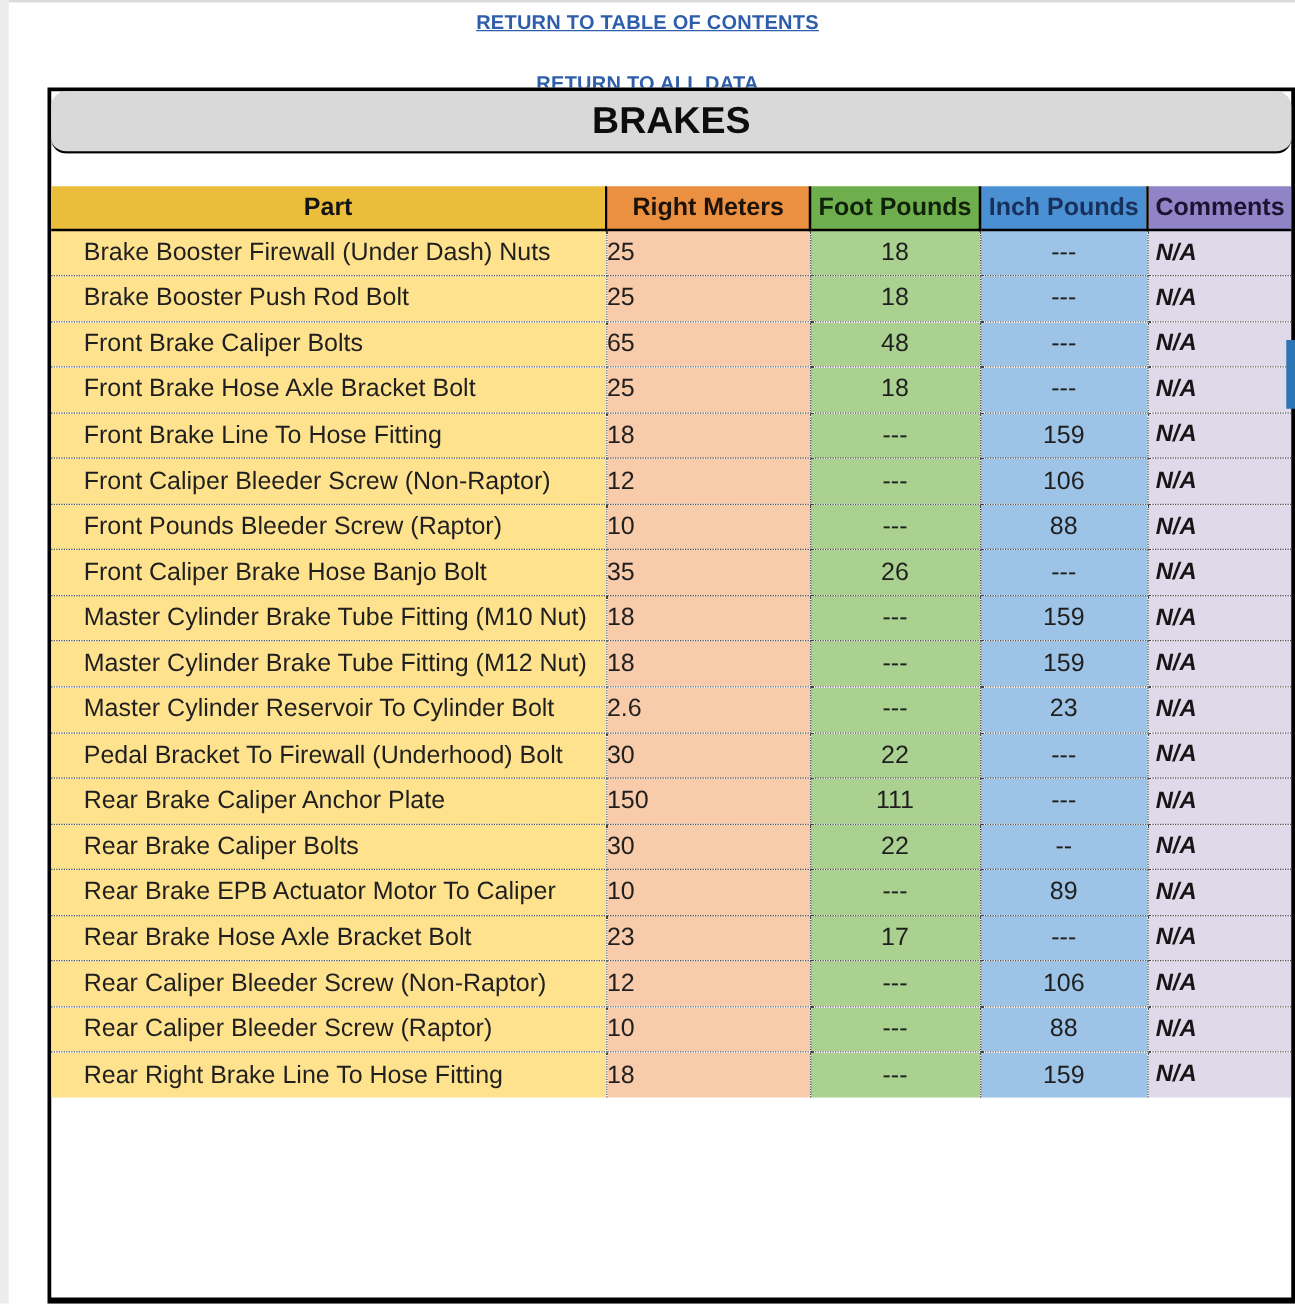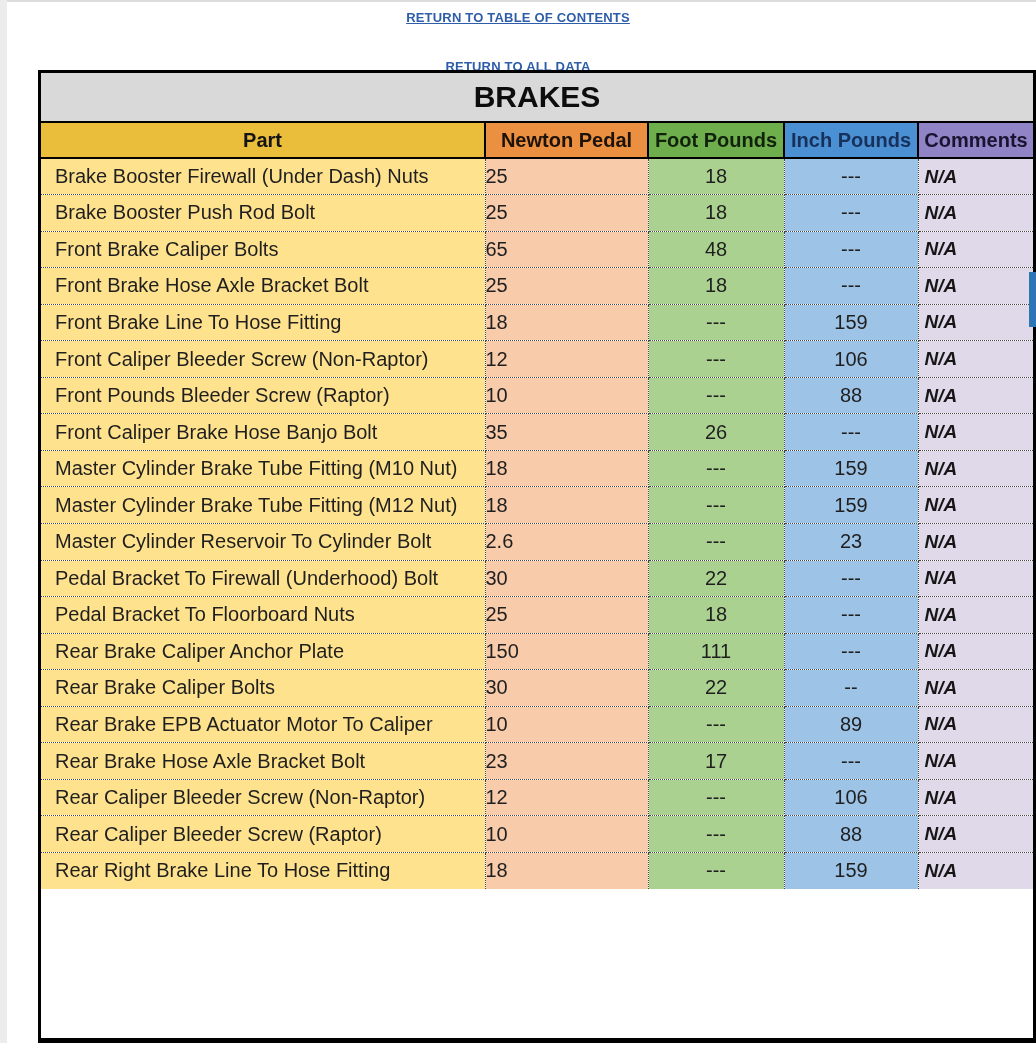--- a/index.html
+++ b/index.html
@@ -10,43 +10,43 @@
     font-family: "Liberation Sans", sans-serif;
   }
   .page { position: relative; width: 1036px; height: 1043px; }
 
   .edge-top  { position: absolute; top: 0; left: 0; width: 100%; height: 2px; background: #dcdcdc; }
   .edge-left { position: absolute; top: 0; left: 0; width: 7px; height: 100%; background: #ececec; }
 
   a.nav-link {
     position: absolute; left: 0; right: 0;
     text-align: center;
-    font-size: 13px; font-weight: 700;
+    font-size: 16px; font-weight: 700;
     letter-spacing: 0.2px;
     color: var(--link); text-decoration: underline;
     cursor: pointer;
   }
   .toc-link     { top: 10px; }
   .alldata-link { top: 59px; }
 
   .table-wrap {
     position: absolute; left: 38px; top: 70px;
     width: 998px; height: 973px;
     box-sizing: border-box;
     border: 3px solid #000; border-bottom-width: 5px;
     background: #fff;
   }
   .title {
     height: 48px; line-height: 48px;
     background: var(--title-bg);
     border-bottom: 2px solid #000;
     text-align: center;
-    font-size: 30px; font-weight: 700; color: #0d0d0d;
-  }
-  table { width: 100%; border-collapse: collapse; table-layout: fixed; }
+    font-size: 30px; font-weight: 700; color: #0d0d0d; border-radius: 12px;
+  }
+  table { width: 100%; border-collapse: collapse; table-layout: fixed; margin-top: 26px; }
 
   thead th {
     height: 34px;
     font-size: 20px; font-weight: 700;
     border: 2px solid #000; border-top: none;
     padding: 0; text-align: center;
     overflow: hidden; white-space: nowrap;
   }
   thead th:first-child { border-left: none; }
   thead th:last-child  { border-right: none; }
@@ -60,21 +60,21 @@
     height: 36.55px;
     box-sizing: border-box;
     padding: 0;
     border-right: 1px dotted #454545;
     border-bottom: 1px dotted #454545;
     font-size: 20px; color: #1f1f1f;
     white-space: nowrap; overflow: hidden;
   }
   tbody tr:last-child td { border-bottom: none; }
   tbody td:last-child    { border-right: none; }
-  td.c0 { background: var(--cb-part);          text-align: left; padding-left: 14px; }
+  td.c0 { background: var(--cb-part);          text-align: left; padding-left: 26px; }
   td.c1 { background: var(--cb-newton-meters); text-align: left; }
   td.c2 { background: var(--cb-foot-pounds);   text-align: center; }
   td.c3 { background: var(--cb-inch-pounds);   text-align: center; }
   td.c4 { background: var(--cb-comments);      text-align: left; padding-left: 6px;
           font-weight: 700; font-style: italic; font-size: 19px; color: #161616; }
 
   .scroll-artifact {
     position: absolute; right: 0; top: 272px;
     width: 7px; height: 55px;
     background: var(--artifact);
@@ -97,21 +97,21 @@
       <colgroup>
         <col style="width:444px">
         <col style="width:163px">
         <col style="width:136px">
         <col style="width:134px">
         <col>
       </colgroup>
       <thead>
         <tr>
           <th class="h-part">Part</th>
-          <th class="h-nm">Newton Pedal</th>
+          <th class="h-nm">Right Meters</th>
           <th class="h-fp">Foot Pounds</th>
           <th class="h-ip">Inch Pounds</th>
           <th class="h-cm">Comments</th>
         </tr>
       </thead>
       <tbody>
           <tr>
             <td class="c0">Brake Booster Firewall (Under Dash) Nuts</td>
             <td class="c1">25</td>
             <td class="c2">18</td>
@@ -189,27 +189,20 @@
             <td class="c4">N/A</td>
           </tr>
           <tr>
             <td class="c0">Pedal Bracket To Firewall (Underhood) Bolt</td>
             <td class="c1">30</td>
             <td class="c2">22</td>
             <td class="c3">---</td>
             <td class="c4">N/A</td>
           </tr>
           <tr>
-            <td class="c0">Pedal Bracket To Floorboard Nuts</td>
-            <td class="c1">25</td>
-            <td class="c2">18</td>
-            <td class="c3">---</td>
-            <td class="c4">N/A</td>
-          </tr>
-          <tr>
             <td class="c0">Rear Brake Caliper Anchor Plate</td>
             <td class="c1">150</td>
             <td class="c2">111</td>
             <td class="c3">---</td>
             <td class="c4">N/A</td>
           </tr>
           <tr>
             <td class="c0">Rear Brake Caliper Bolts</td>
             <td class="c1">30</td>
             <td class="c2">22</td>

